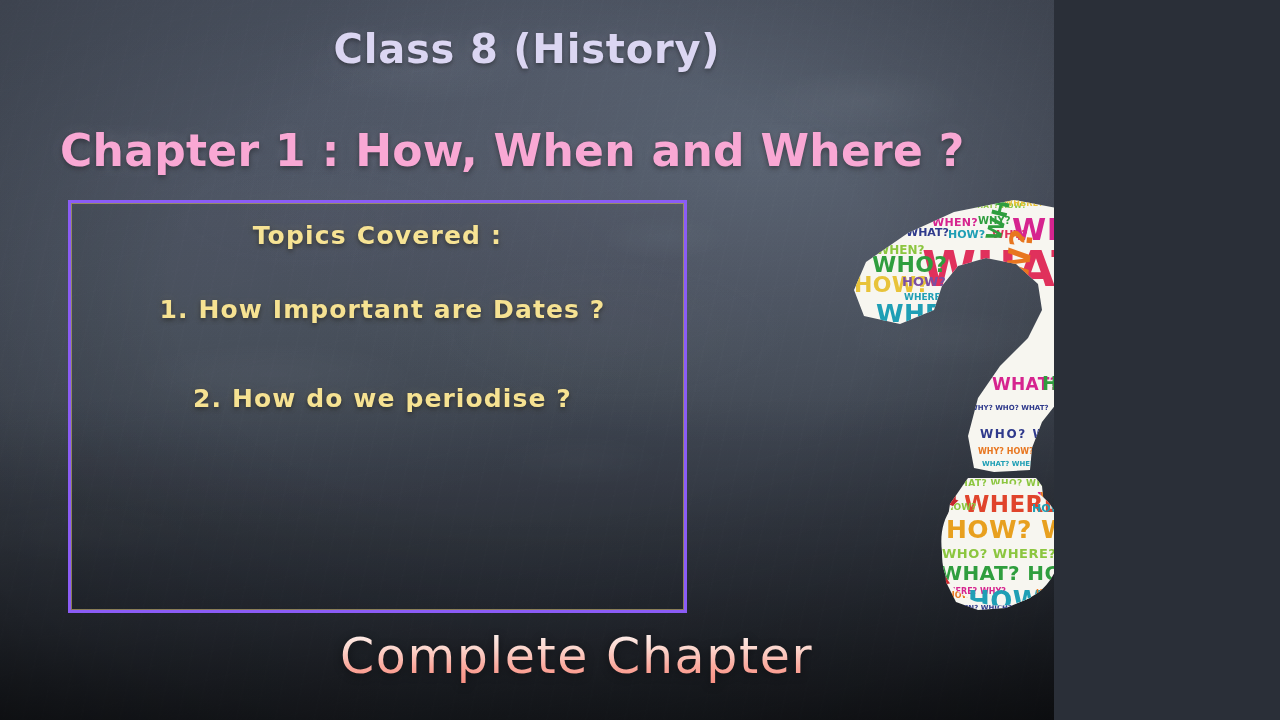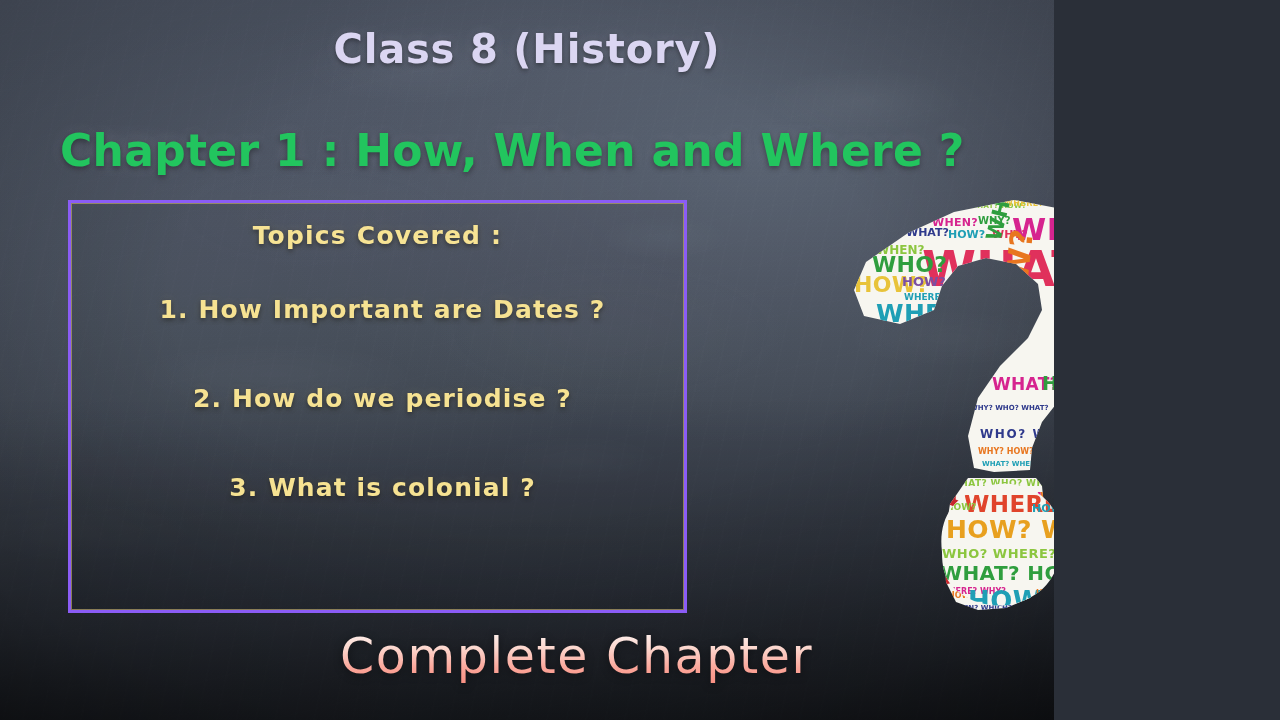--- a/index.html
+++ b/index.html
@@ -83,21 +83,21 @@
     color: #dbd6f2;
     text-shadow: 0 2px 5px rgba(0,0,0,.42), 0 0 12px rgba(219,214,242,.16);
   }
 
   #chapter-title {
     position: absolute;
     left: 60px; top: 125px;
     font-size: 44px;
     font-weight: 700;
     letter-spacing: .3px;
-    color: #22c55e;
+    color: #f9a8d4;
     text-shadow: 0 2px 6px rgba(0,0,0,.45), 0 0 14px rgba(221,216,243,.15);
     white-space: nowrap;
   }
 
   
   #topics-box {
     position: absolute;
     left: 68px; top: 200px;
     width: 619px; height: 413px;
     box-sizing: border-box;
@@ -183,21 +183,20 @@
   <div id="class-title" class="chalk-font">Class 8 (History)</div>
 
   <div id="chapter-title" class="chalk-font">Chapter 1 : How, When and Where ?</div>
 
   <div id="topics-box">
     <div id="topics-head" class="chalk-font">Topics Covered :</div>
 
     <ul id="topics-list">
       <li class="chalk-font">1. How Important are Dates ?</li>
       <li class="chalk-font">2. How do we periodise ?</li>
-      <li class="chalk-font">3. What is colonial ?</li>
     </ul>
   </div>
 
   <div id="qmark-wrap">
     <svg viewBox="0 0 300 448" xmlns="http://www.w3.org/2000/svg" aria-hidden="true">
       <defs>
 
         <clipPath id="clip-hook">
           <path d="M62,47 L108,26 L168,14 L222,24 L258,55 L272,100 L268,140 L248,178
                    L218,208 L196,236 L186,262 L184,284 L148,286 L128,282 L122,250

